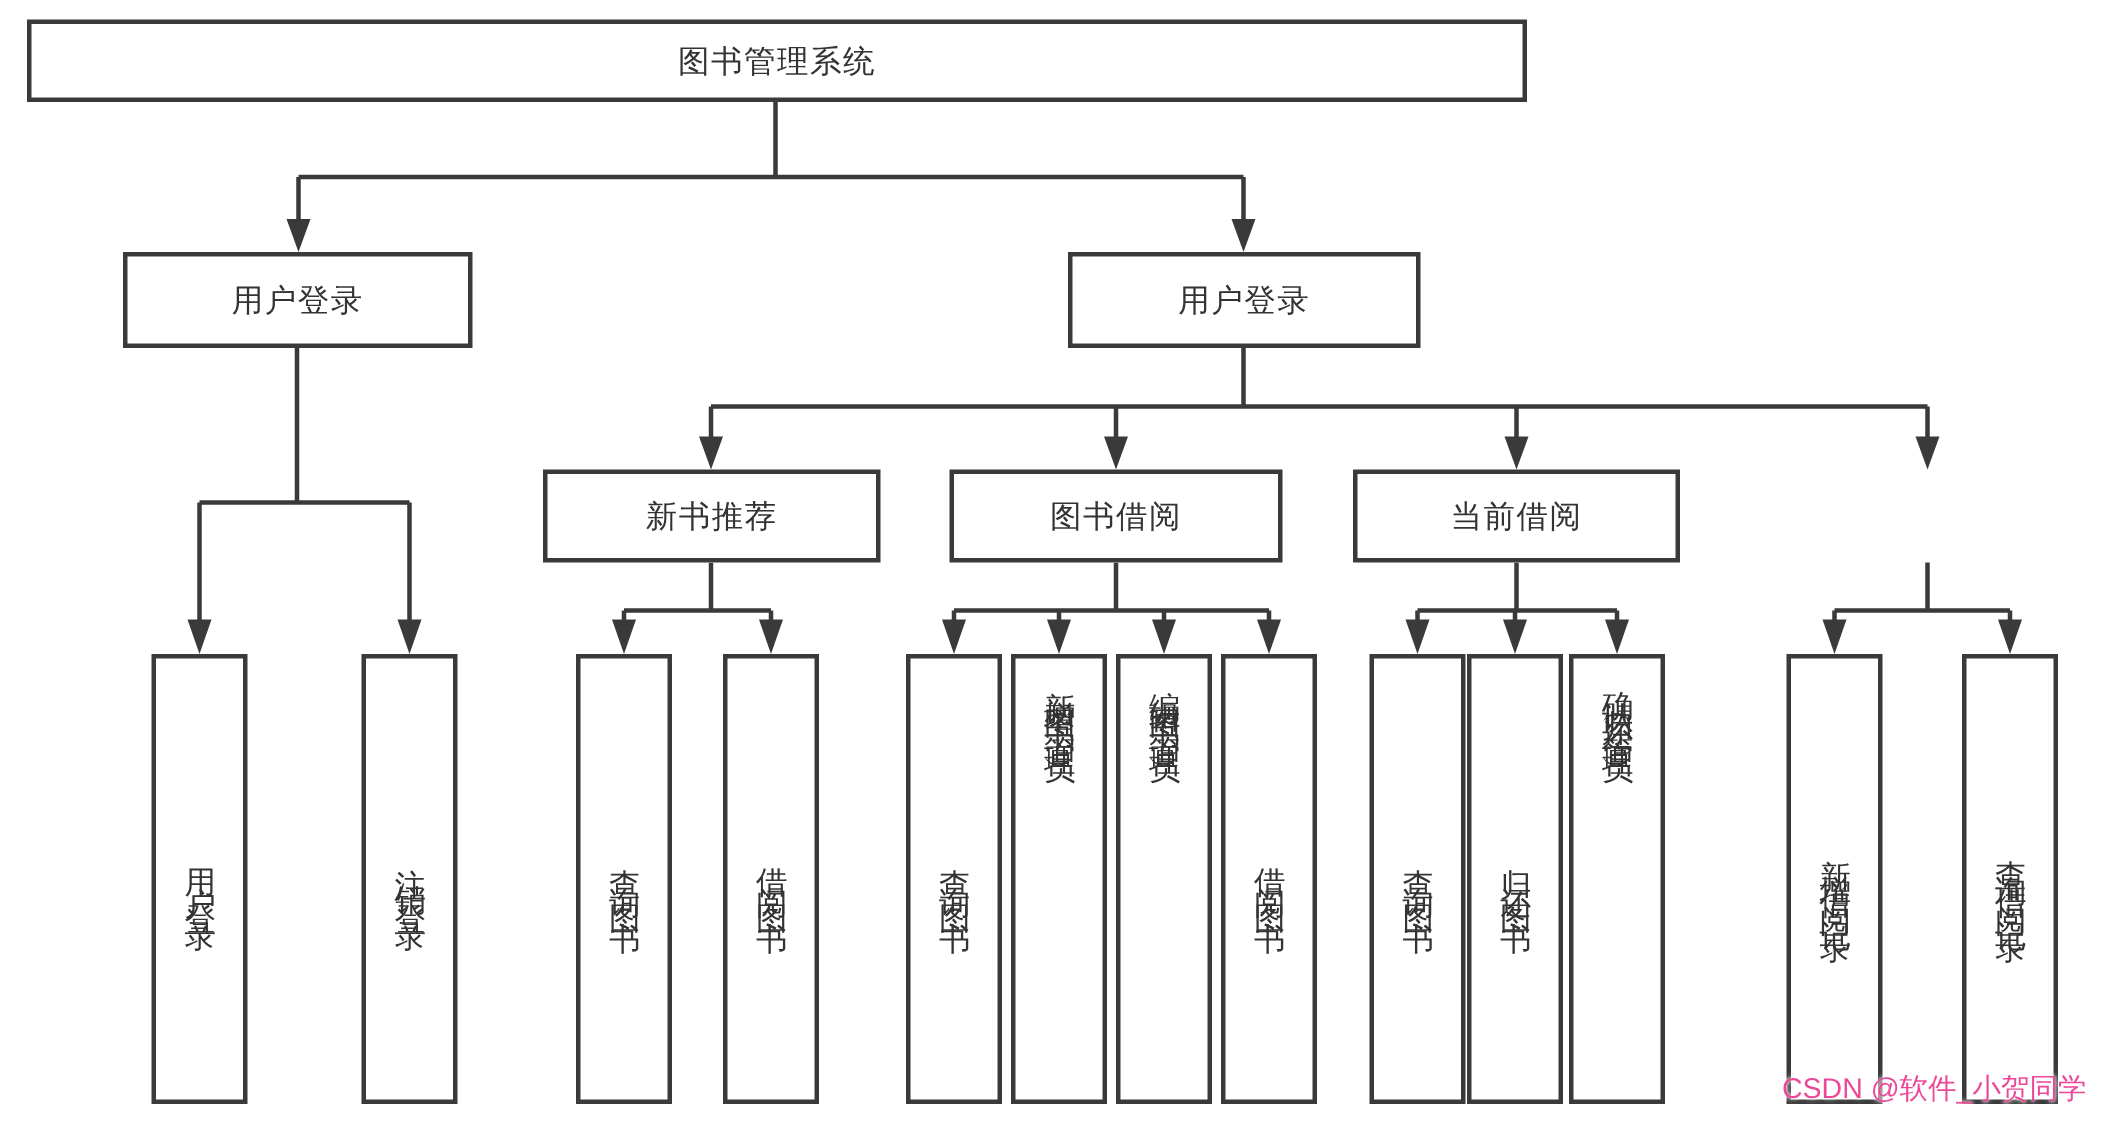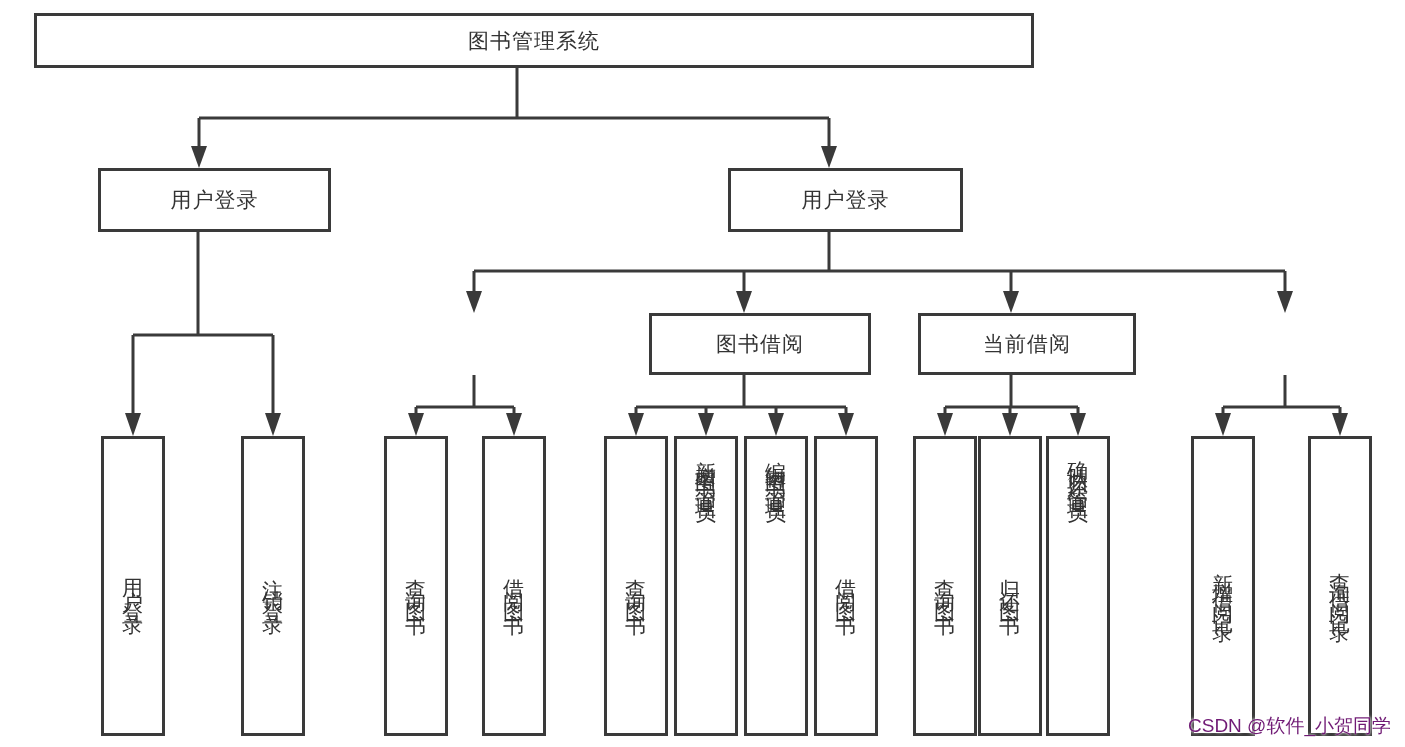--- a/index.html
+++ b/index.html
@@ -16,21 +16,20 @@
     position: absolute;
     box-sizing: border-box;
     border: 3px solid #3a3a3a;
     background: #ffffff;
     display: flex;
     align-items: center;
     justify-content: center;
     color: #333333;
     font-size: 21px;
     letter-spacing: 1px;
-    margin-left: 16px;
   }
   .leaf {
     position: absolute;
     box-sizing: border-box;
     border: 3px solid #3a3a3a;
     background: #ffffff;
     top: 436px;
     width: 64px;
     height: 300px;
     display: flex;
@@ -47,21 +46,21 @@
     white-space: nowrap;
   }
   .leaf.six .vtext { letter-spacing: 10px; }
   .leaf.long { align-items: flex-start; }
   .leaf.long .vtext { letter-spacing: 6px; padding-top: 5px; }
   #watermark {
     position: absolute;
     left: 1188px;
     top: 713px;
     font-size: 19px;
-    color: #701a75;
+    color: #ec4899;
     white-space: nowrap;
     text-shadow: 0 0 2px #ffffff, 0 0 4px #ffffff;
   }
 </style>
 </head>
 <body>
 
 <div id="canvas">
 
   <svg id="wires" viewBox="0 0 1405 747" xmlns="http://www.w3.org/2000/svg">
@@ -102,20 +101,21 @@
       <polygon points="1215,413 1231,413 1223,436"></polygon>
       <polygon points="1332,413 1348,413 1340,436"></polygon>
     </g>
   </svg>
 
   <div class="node" style="left:18px; top:13px; width:1000px; height:55px;">图书管理系统</div>
 
   <div class="node" style="left:82px; top:168px; width:233px; height:64px;">用户登录</div>
   <div class="node" style="left:712px; top:168px; width:235px; height:64px;">用户登录</div>
 
+  <div class="node" style="left:362px; top:313px; width:225px; height:62px;">新书推荐</div>
   <div class="node" style="left:902px; top:313px; width:218px; height:62px;">当前借阅</div>
   <div class="node" style="left:633px; top:313px; width:222px; height:62px;">图书借阅</div>
 
   <div class="leaf" style="left:101px;">
     <span class="vtext">用户登录</span>
   </div>
   <div class="leaf" style="left:241px;">
     <span class="vtext">注销登录</span>
   </div>
   <div class="leaf" style="left:384px;">

